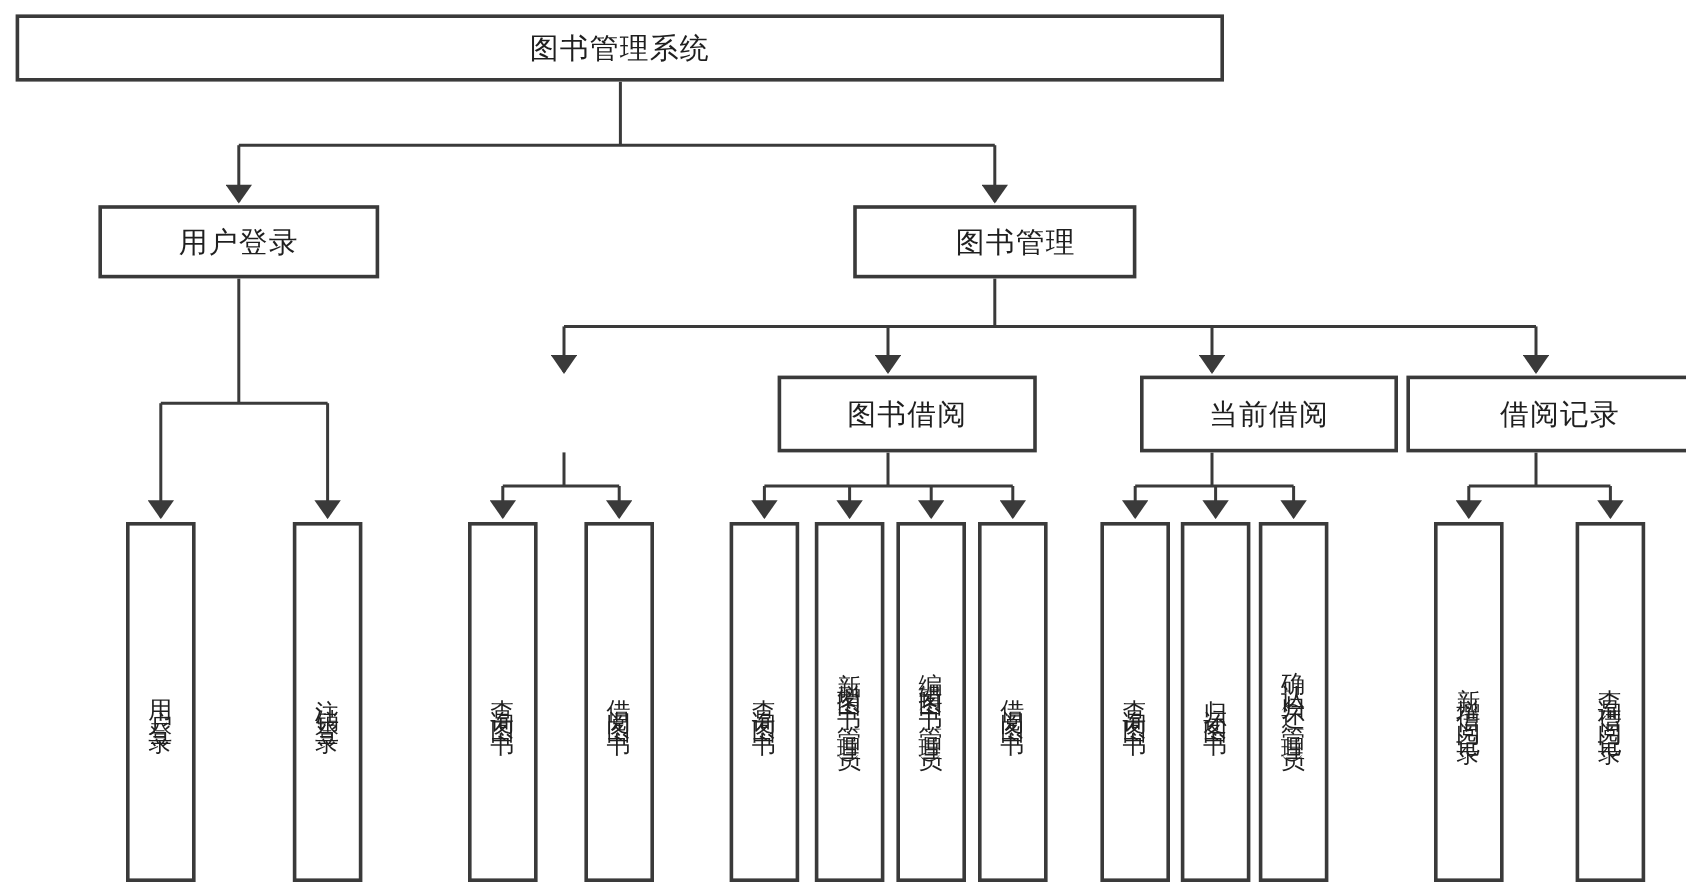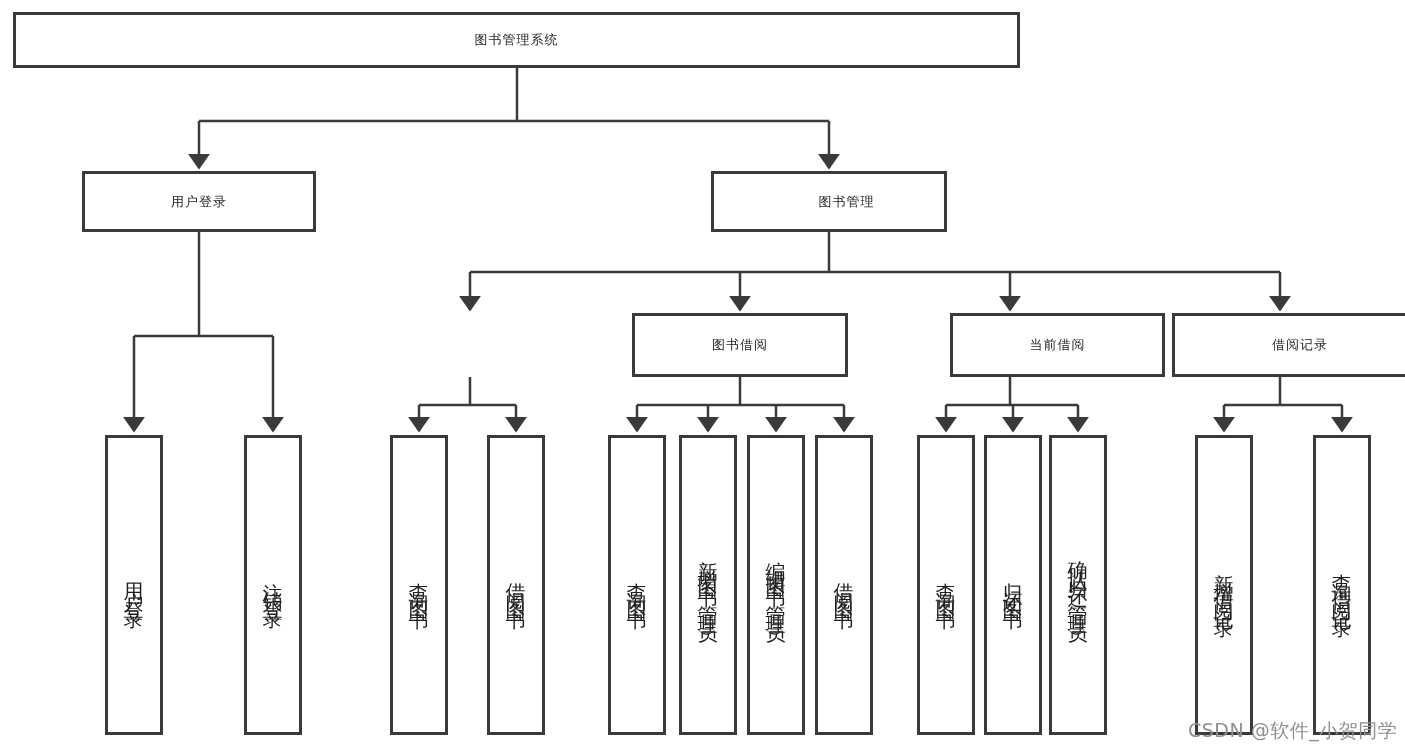--- a/index.html
+++ b/index.html
@@ -30,21 +30,21 @@
     box-sizing: border-box;
     background: #ffffff;
     border: 3px solid #3a3a3a;
     display: flex;
     align-items: center;
     justify-content: center;
     z-index: 2;
     color: #1f1f1f;
   }
   .hlabel {
-    font-size: 13px;
+    font-size: 24px;
     letter-spacing: 1px;
     white-space: nowrap;
     color: #1f1f1f;
   }
   .leaf {
     top: 435px;
     width: 58px;
     height: 300px;
   }
   .leaf .vlabel {
@@ -125,21 +125,21 @@
     <span class="hlabel">图书管理系统</span>
   </div>
 
   <div class="box" style="left:82px; top:171px; width:234px; height:61px;">
     <span class="hlabel">用户登录</span>
   </div>
   <div class="box" style="left:711px; top:171px; width:236px; height:61px;padding-left:35px;">
     <span class="hlabel">图书管理</span>
   </div>
 
-  <div class="box" style="left:632px; top:313px; width:216px; height:64px;">
+  <div class="box" style="left:648px; top:313px; width:216px; height:64px;">
     <span class="hlabel">图书借阅</span>
   </div>
   <div class="box" style="left:903px; top:313px; width:215px; height:64px;margin-left:47px;">
     <span class="hlabel">当前借阅</span>
   </div>
   <div class="box" style="left:1172px; top:313px; width:256px; height:64px;">
     <span class="hlabel">借阅记录</span>
   </div>
 
   <div class="box leaf" style="left:105px;">
@@ -179,15 +179,14 @@
     <span class="vlabel">确认归还（管理员）</span>
   </div>
 
   <div class="box leaf" style="left:1195px;">
     <span class="vlabel">新增借阅记录</span>
   </div>
   <div class="box leaf" style="left:1313px;">
     <span class="vlabel">查询借阅记录</span>
   </div>
 
-  <div class="watermark">CSDN @软件_小贺同学</div>
 
 </div>
 
 </body></html>

